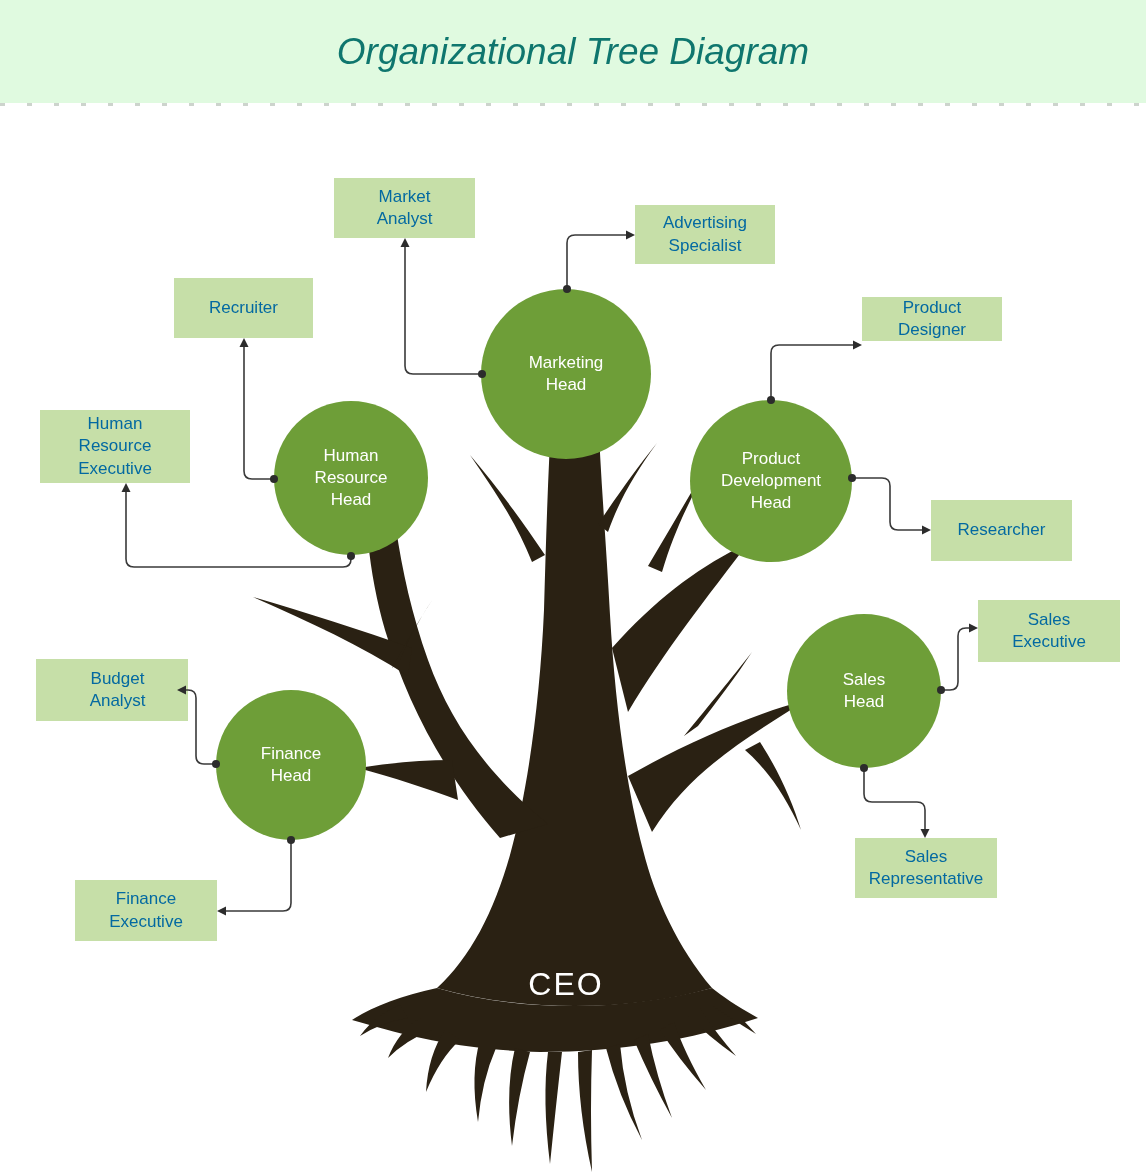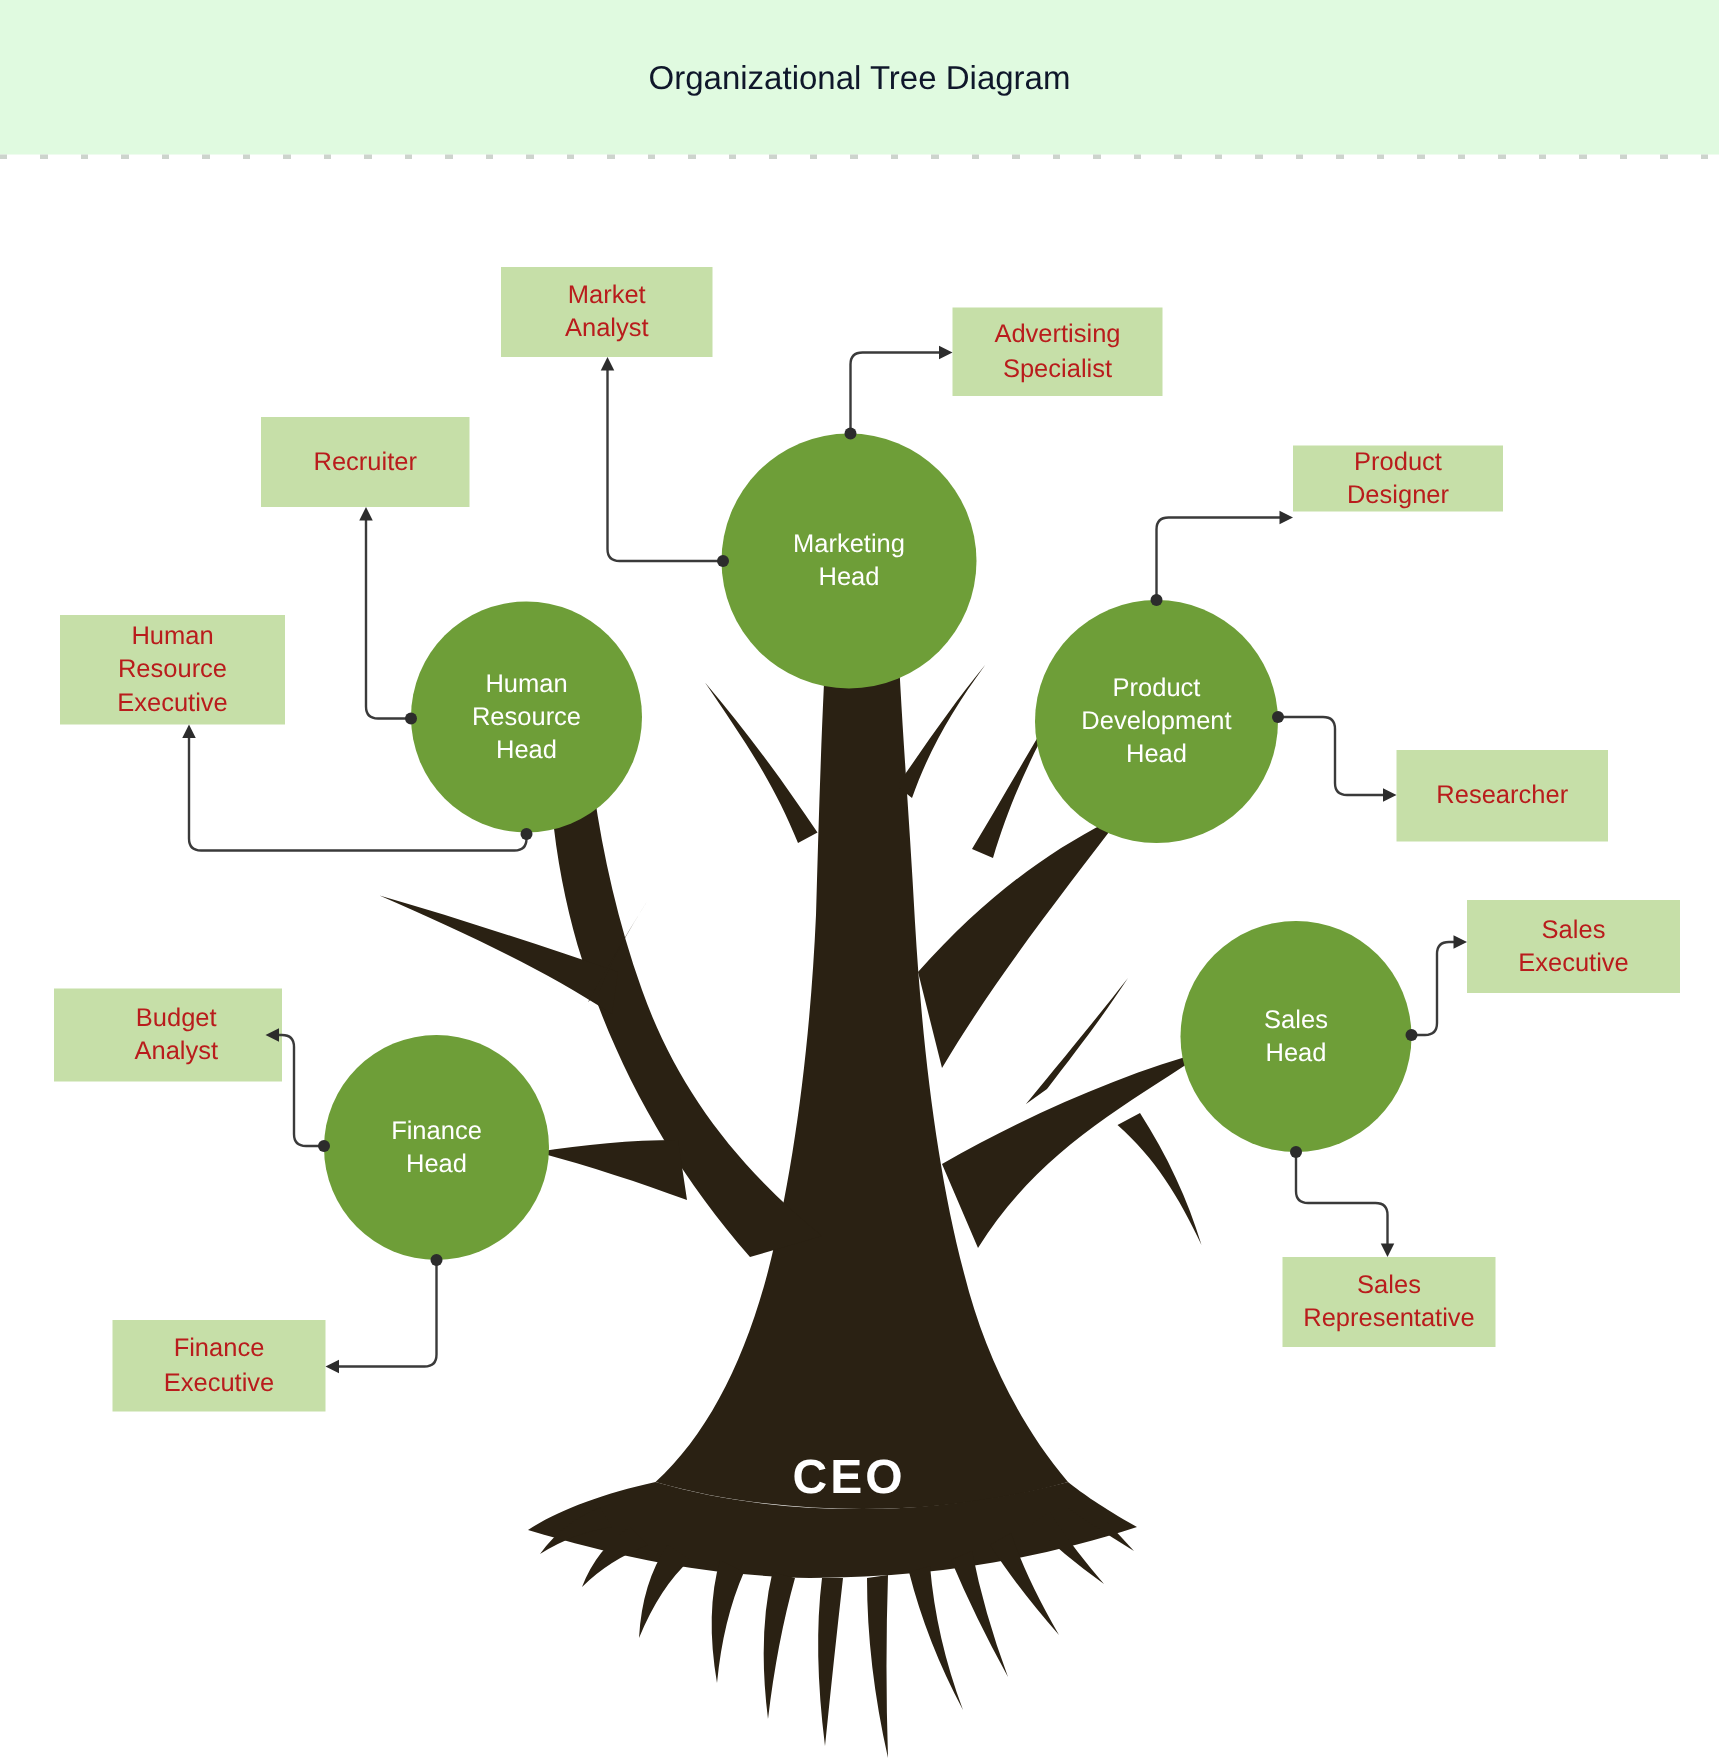--- a/index.html
+++ b/index.html
@@ -10,38 +10,38 @@
   }
   .header{
     position:absolute;left:0;top:0;width:1146px;height:103px;
     background:#e0fae0;display:flex;align-items:center;justify-content:center;
   }
   .header-ticks{
     position:absolute;left:0;top:103px;width:1146px;height:3px;
     background:repeating-linear-gradient(90deg,#cdd4cd 0 5px,transparent 5px 27px);
   }
   .title{
-    font-size:22px;font-weight:500;color:#0f172a;
+    font-size:37px;font-style:italic;font-weight:500;color:#0f766e;
     letter-spacing:0px;
   }
   svg.layer{position:absolute;left:0;top:0;width:1146px;height:1172px;}
   #connector-layer{pointer-events:none;}
   .node-circle{
     position:absolute;border-radius:50%;background:#6e9e38;
     display:flex;align-items:center;justify-content:center;text-align:center;
     color:#ffffff;font-size:17px;line-height:1.3;
   }
   .node-box{
     position:absolute;background:#c6dfa8;
     display:flex;align-items:center;justify-content:center;text-align:center;
-    color:#b91c1c;font-size:17px;line-height:1.3;
+    color:#0369a1;font-size:17px;line-height:1.3;
   }
   .ceo-label{
     position:absolute;left:481px;top:966px;width:170px;text-align:center;
-    color:#ffffff;font-size:32px;letter-spacing:2px;font-weight:700;
+    color:#ffffff;font-size:32px;letter-spacing:2px;font-weight:400;
   }
 </style>
 </head>
 <body>
 
 <svg class="layer" id="tree-layer" viewBox="0 0 1146 1172">
   <g fill="#2a2113">
 
     <path d="M 552 408
       C 548 470 546 540 544 610

